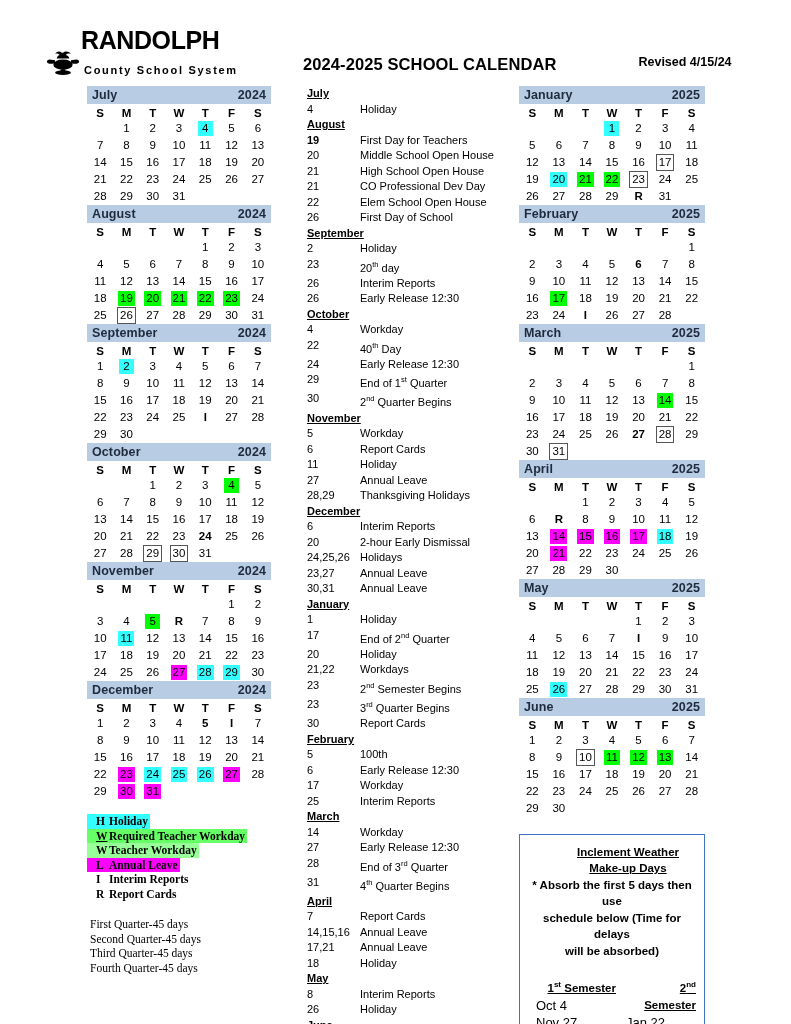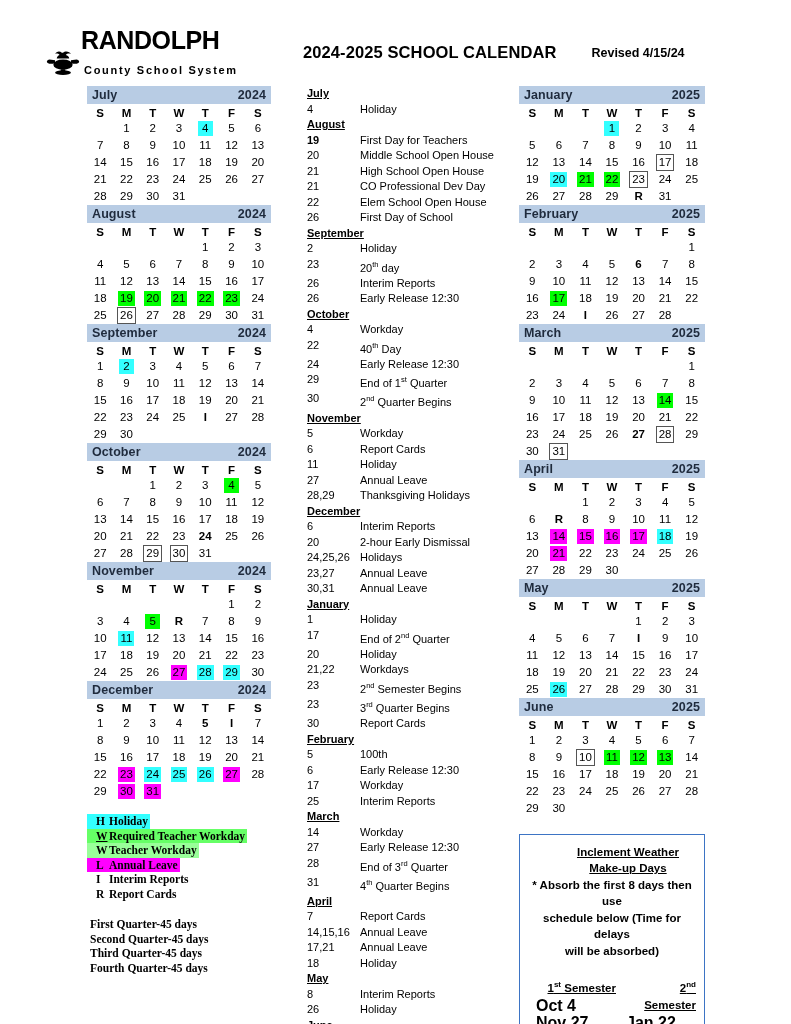--- a/index.html
+++ b/index.html
@@ -37,34 +37,34 @@
   .logo-sub {
     font-size: 11px;
     font-weight: bold;
     letter-spacing: 1.7px;
     margin-top: 12px;
     margin-left: 3px;
   }
   .title-row {
     position: absolute;
     left: 303px;
-    top: 43px;
+    top: 55px;
     display: flex;
-    align-items: center;
+    align-items: flex-start;
     white-space: nowrap;
   }
   .cal-title {
     font-size: 16.5px;
     font-weight: bold;
     letter-spacing: 0.1px;
   }
   .cal-revised {
     font-size: 12.5px;
     font-weight: bold;
-    margin-left: 35px;
+    margin-left: 82px;
   }
 
   
   .columns {
     position: absolute;
     top: 86px;
     left: 0;
     width: 791px;
     height: 938px;
   }
@@ -140,21 +140,21 @@
   .lg-holiday .legend-key, .lg-holiday .legend-label { background: #33ffff; }
   .lg-reqwork .legend-key, .lg-reqwork .legend-label { background: #66ff66; }
   .lg-work    .legend-key, .lg-work .legend-label    { background: #99ff99; }
   .lg-leave   .legend-key, .lg-leave .legend-label   { background: #ff00ff; }
 
   .quarters {
     margin-top: 16px;
     padding-left: 3px;
     font-family: "Liberation Serif", serif;
     font-size: 11.5px;
-    font-weight: bold;
+    font-weight: normal;
     line-height: 14.5px;
   }
 
   
   .ev-month {
     font-size: 11px;
     font-weight: bold;
     text-decoration: underline;
     line-height: 15.5px;
     margin-top: 0px;
@@ -200,22 +200,22 @@
   .wb-col.second { padding-left: 10px; }
   .wb-sem-title {
     font-size: 11.5px;
     font-weight: bold;
     text-decoration: underline;
     line-height: 17px;
     text-align: right;
   }
   .wb-sem-title sup { font-size: 8px; vertical-align: super; }
   .wb-day {
-    font-size: 16px;
-    font-weight: bold;
+    font-size: 13px;
+    font-weight: normal;
     line-height: 17px;
   }
 </style>
 </head>
 <body>
 
 <div class="header">
   <div class="logo-wrap">
     <svg class="lamp-icon" viewBox="0 0 60 44">
       <path d="M28 4 C24 0 18 2 16 6 C18 5 22 5 24 8 C21 9 19 12 19 14 L41 14 C41 11 38 9 35 8 C37 5 41 5 44 6 C42 2 34 0 30 4 Z" fill="#000"></path>
@@ -1270,21 +1270,21 @@
               <td></td>
               <td></td>
               <td></td>
               <td></td>
             </tr>
           </tbody>
         </table>
       </div>
       <div class="weather-box">
         <div class="wb-title">Inclement Weather Make-up Days</div>
-        <div class="wb-note">* Absorb the first 8 days then use</div>
+        <div class="wb-note">* Absorb the first 5 days then use</div>
         <div class="wb-note">schedule below (Time for delays</div>
         <div class="wb-note">will be absorbed)</div>
         <div class="wb-sem-wrap">
           <div class="wb-col">
             <div class="wb-sem-title">1<sup>st</sup> Semester</div>
             <div class="wb-day">Oct 4</div>
             <div class="wb-day">Nov 27</div>
           </div>
           <div class="wb-col second">
             <div class="wb-sem-title">2<sup>nd</sup> Semester</div>

